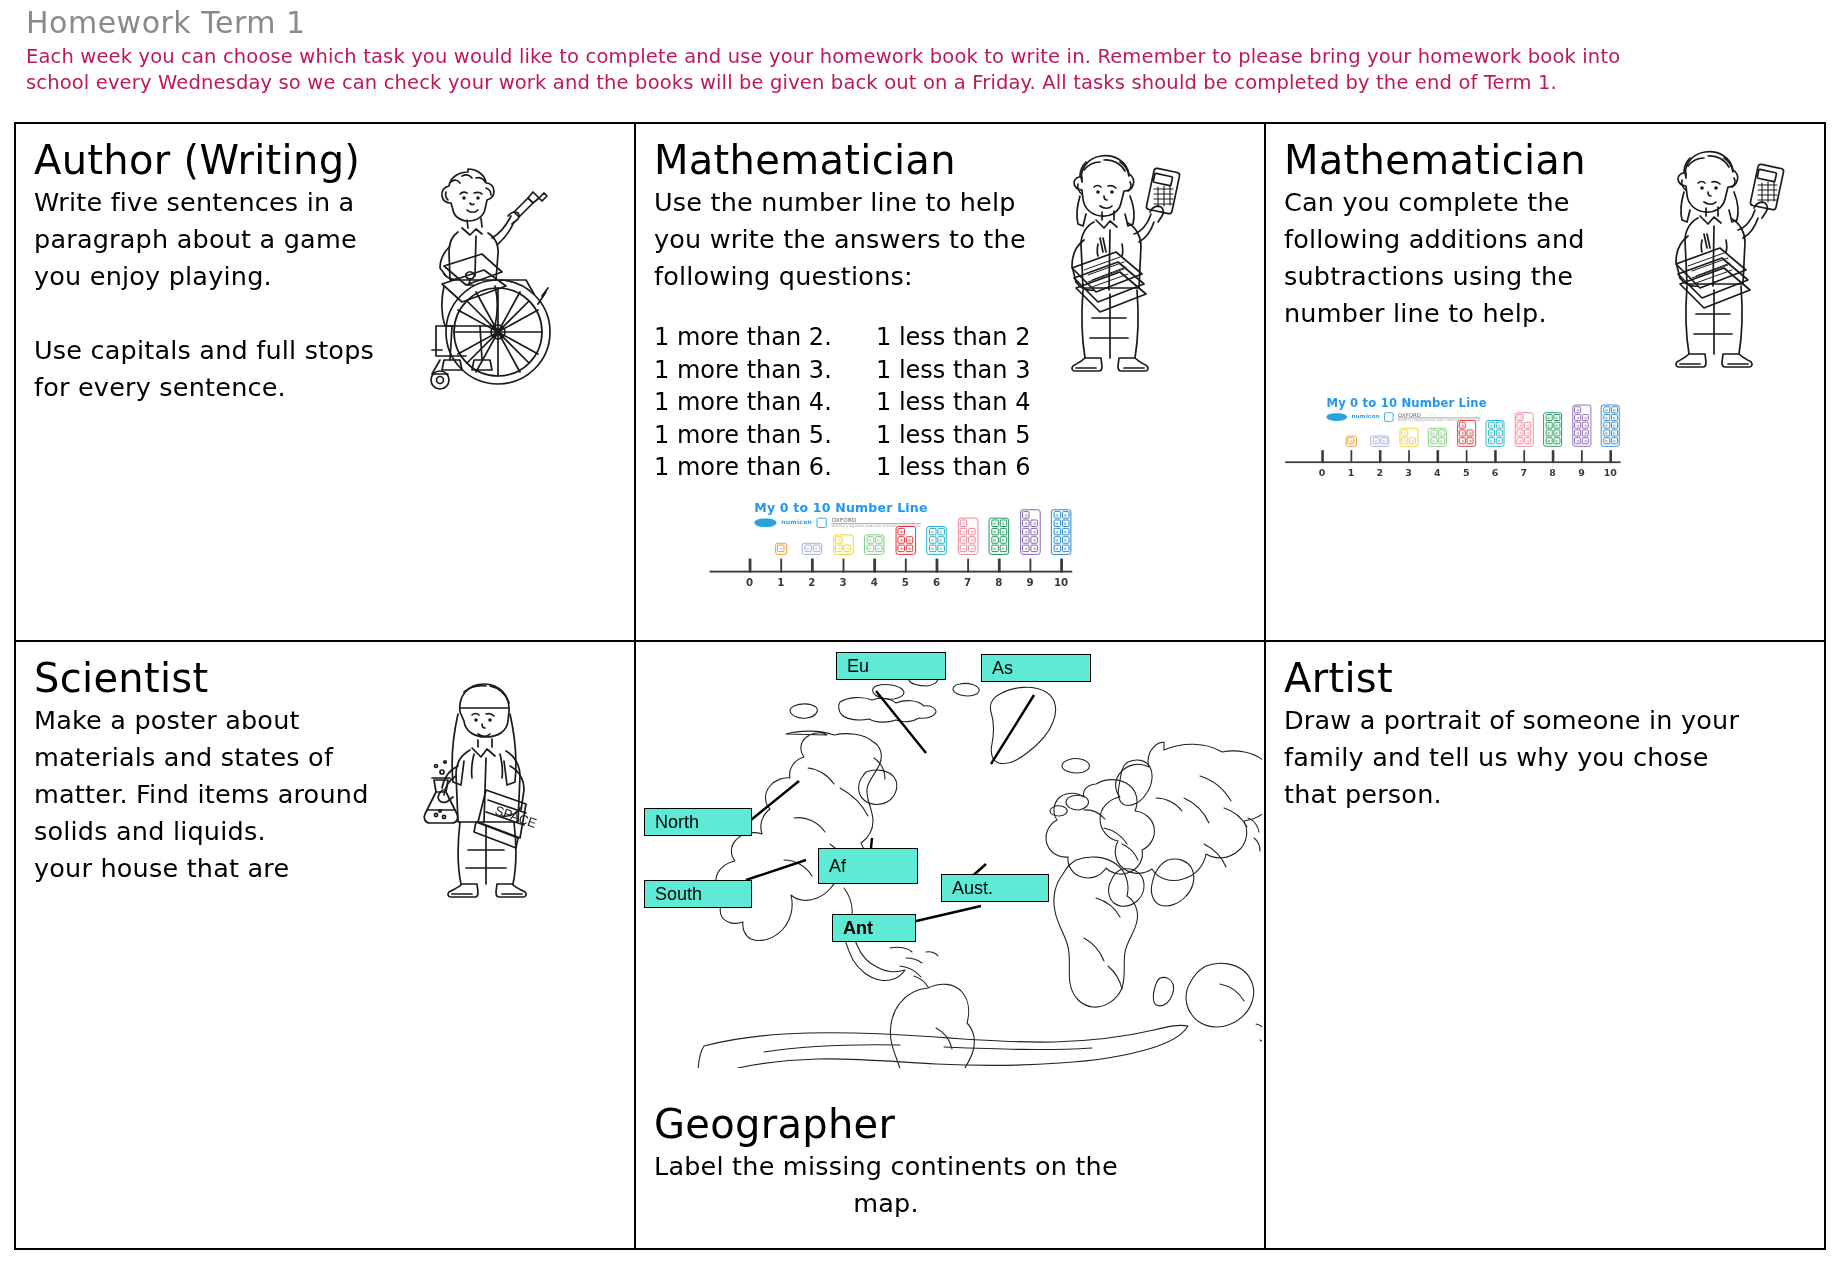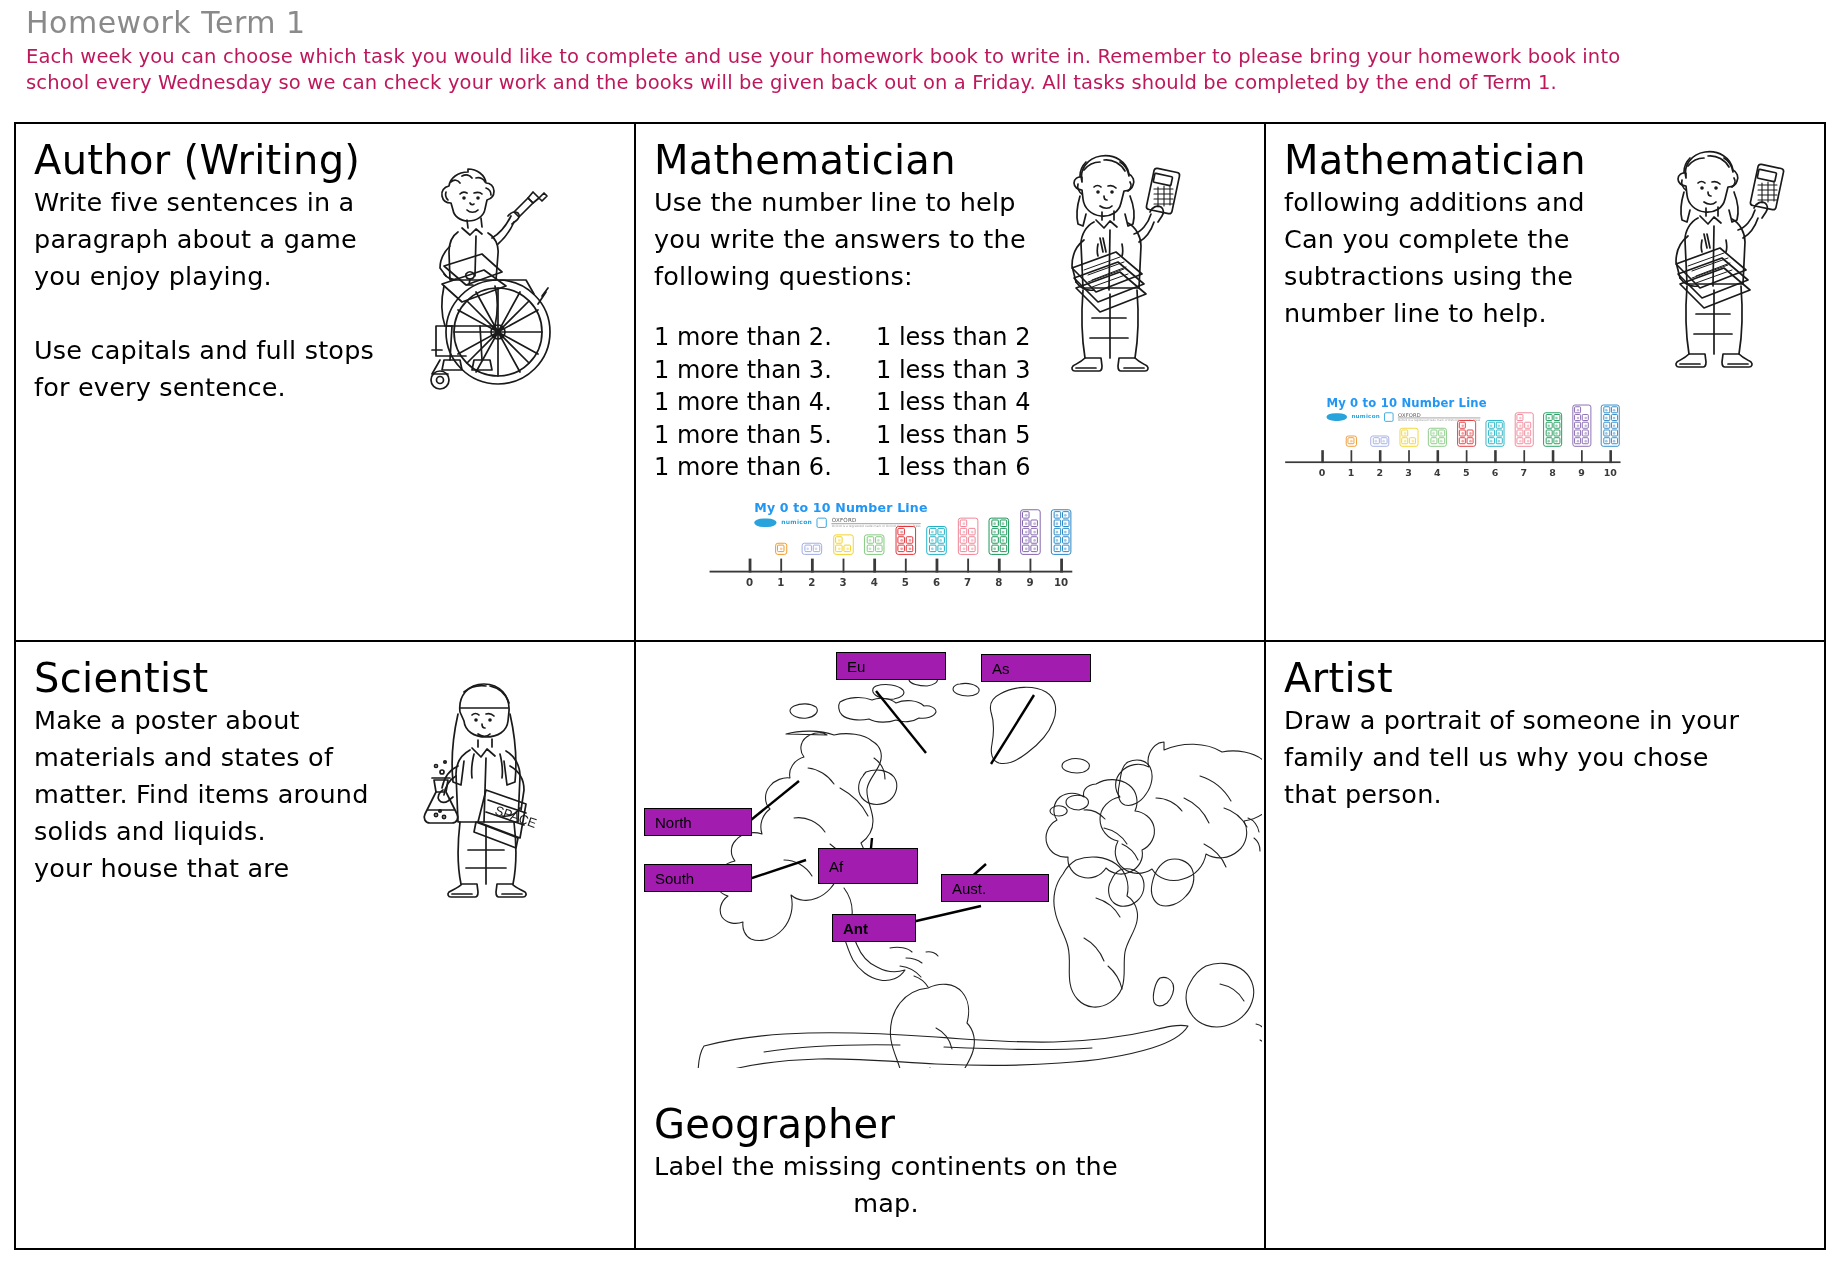--- a/index.html
+++ b/index.html
@@ -90,22 +90,22 @@
     background:currentColor;opacity:.45;
   }
   .nl-shape .wrap{
     border:1.4px solid currentColor;border-radius:3px;padding:1px;
     display:inline-block;background:#fff;
   }
 
   
   .mapbox{position:absolute;}
   .lbl{
-    position:absolute;border:1.8px solid #000;background:#a21caf;
-    font-size:15px;font-family:"Liberation Sans",sans-serif;
+    position:absolute;border:1.8px solid #000;background:#5eead4;
+    font-size:18px;font-family:"Liberation Sans",sans-serif;
     display:flex;align-items:center;padding-left:10px;
     box-sizing:border-box;z-index:3;
   }
   .leader{position:absolute;z-index:2;}
   svg{display:block;}
 </style>
 </head>
 <body>
 
 <div class="page">
@@ -400,22 +400,22 @@
                   </div></div></div>
             </div>
         </div>
       </div>
     </div>
 
     <div class="cell bB">
       <div class="pad">
         <div class="ttl">Mathematician</div>
         <div class="body txtcol wide">
+          <div>Can you complete the</div>
           <div>following additions and</div>
-          <div>Can you complete the</div>
           <div>subtractions using the</div>
           <div>number line to help.</div>
         </div>
       </div>
 
       <div class="fig" style="left:360px;top:20px;">
         <svg width="175" height="240" viewBox="0 0 175 240" fill="none" stroke="#1a1a1a" stroke-width="1.7" stroke-linecap="round" stroke-linejoin="round">
           <path d="M60 34c-3-12 5-24 19-26 14-2 26 6 28 18 4 2 6 7 4 11-1 4-5 6-9 6l-3 12c-2 9-10 14-20 13-10-1-17-8-18-17l-1-9c-4 0-8-3-8-7 0-4 4-7 8-6z"></path>
           <path d="M62 22c4-5 10-8 16-8M82 12c9-1 17 4 21 11M56 36c-1 4 1 8 4 10M108 34c2 3 1 7-2 9M64 14c-4 4-6 9-6 14M98 14c5 3 8 8 9 14"></path>
           <circle cx="76" cy="44" r="1.8" fill="#1a1a1a" stroke="none"></circle>
@@ -731,21 +731,21 @@
           <line x1="110" y1="238" x2="170" y2="218"></line>
           <line x1="232" y1="237" x2="236" y2="196"></line>
           <line x1="323" y1="246" x2="350" y2="222"></line>
           <line x1="250" y1="286" x2="345" y2="264"></line>
         </g>
       </svg>
 
       <div class="lbl" style="left:200px;top:10px;width:110px;height:28px;">Eu</div>
       <div class="lbl" style="left:345px;top:12px;width:110px;height:28px;">As</div>
       <div class="lbl" style="left:8px;top:166px;width:108px;height:28px;">North</div>
-      <div class="lbl" style="left:8px;top:222px;width:108px;height:28px;">South</div>
+      <div class="lbl" style="left:8px;top:238px;width:108px;height:28px;">South</div>
       <div class="lbl" style="left:182px;top:206px;width:100px;height:36px;">Af</div>
       <div class="lbl" style="left:305px;top:232px;width:108px;height:28px;">Aust.</div>
       <div class="lbl" style="left:196px;top:272px;width:84px;height:28px;font-weight:bold;">Ant</div>
 
       <div style="position:absolute;left:18px;top:460px;">
         <div class="ttl">Geographer</div>
         <div class="body" style="max-width:560px;text-align:center;">
           <div>Label the missing continents on the</div>
           <div>map.</div>
         </div>

